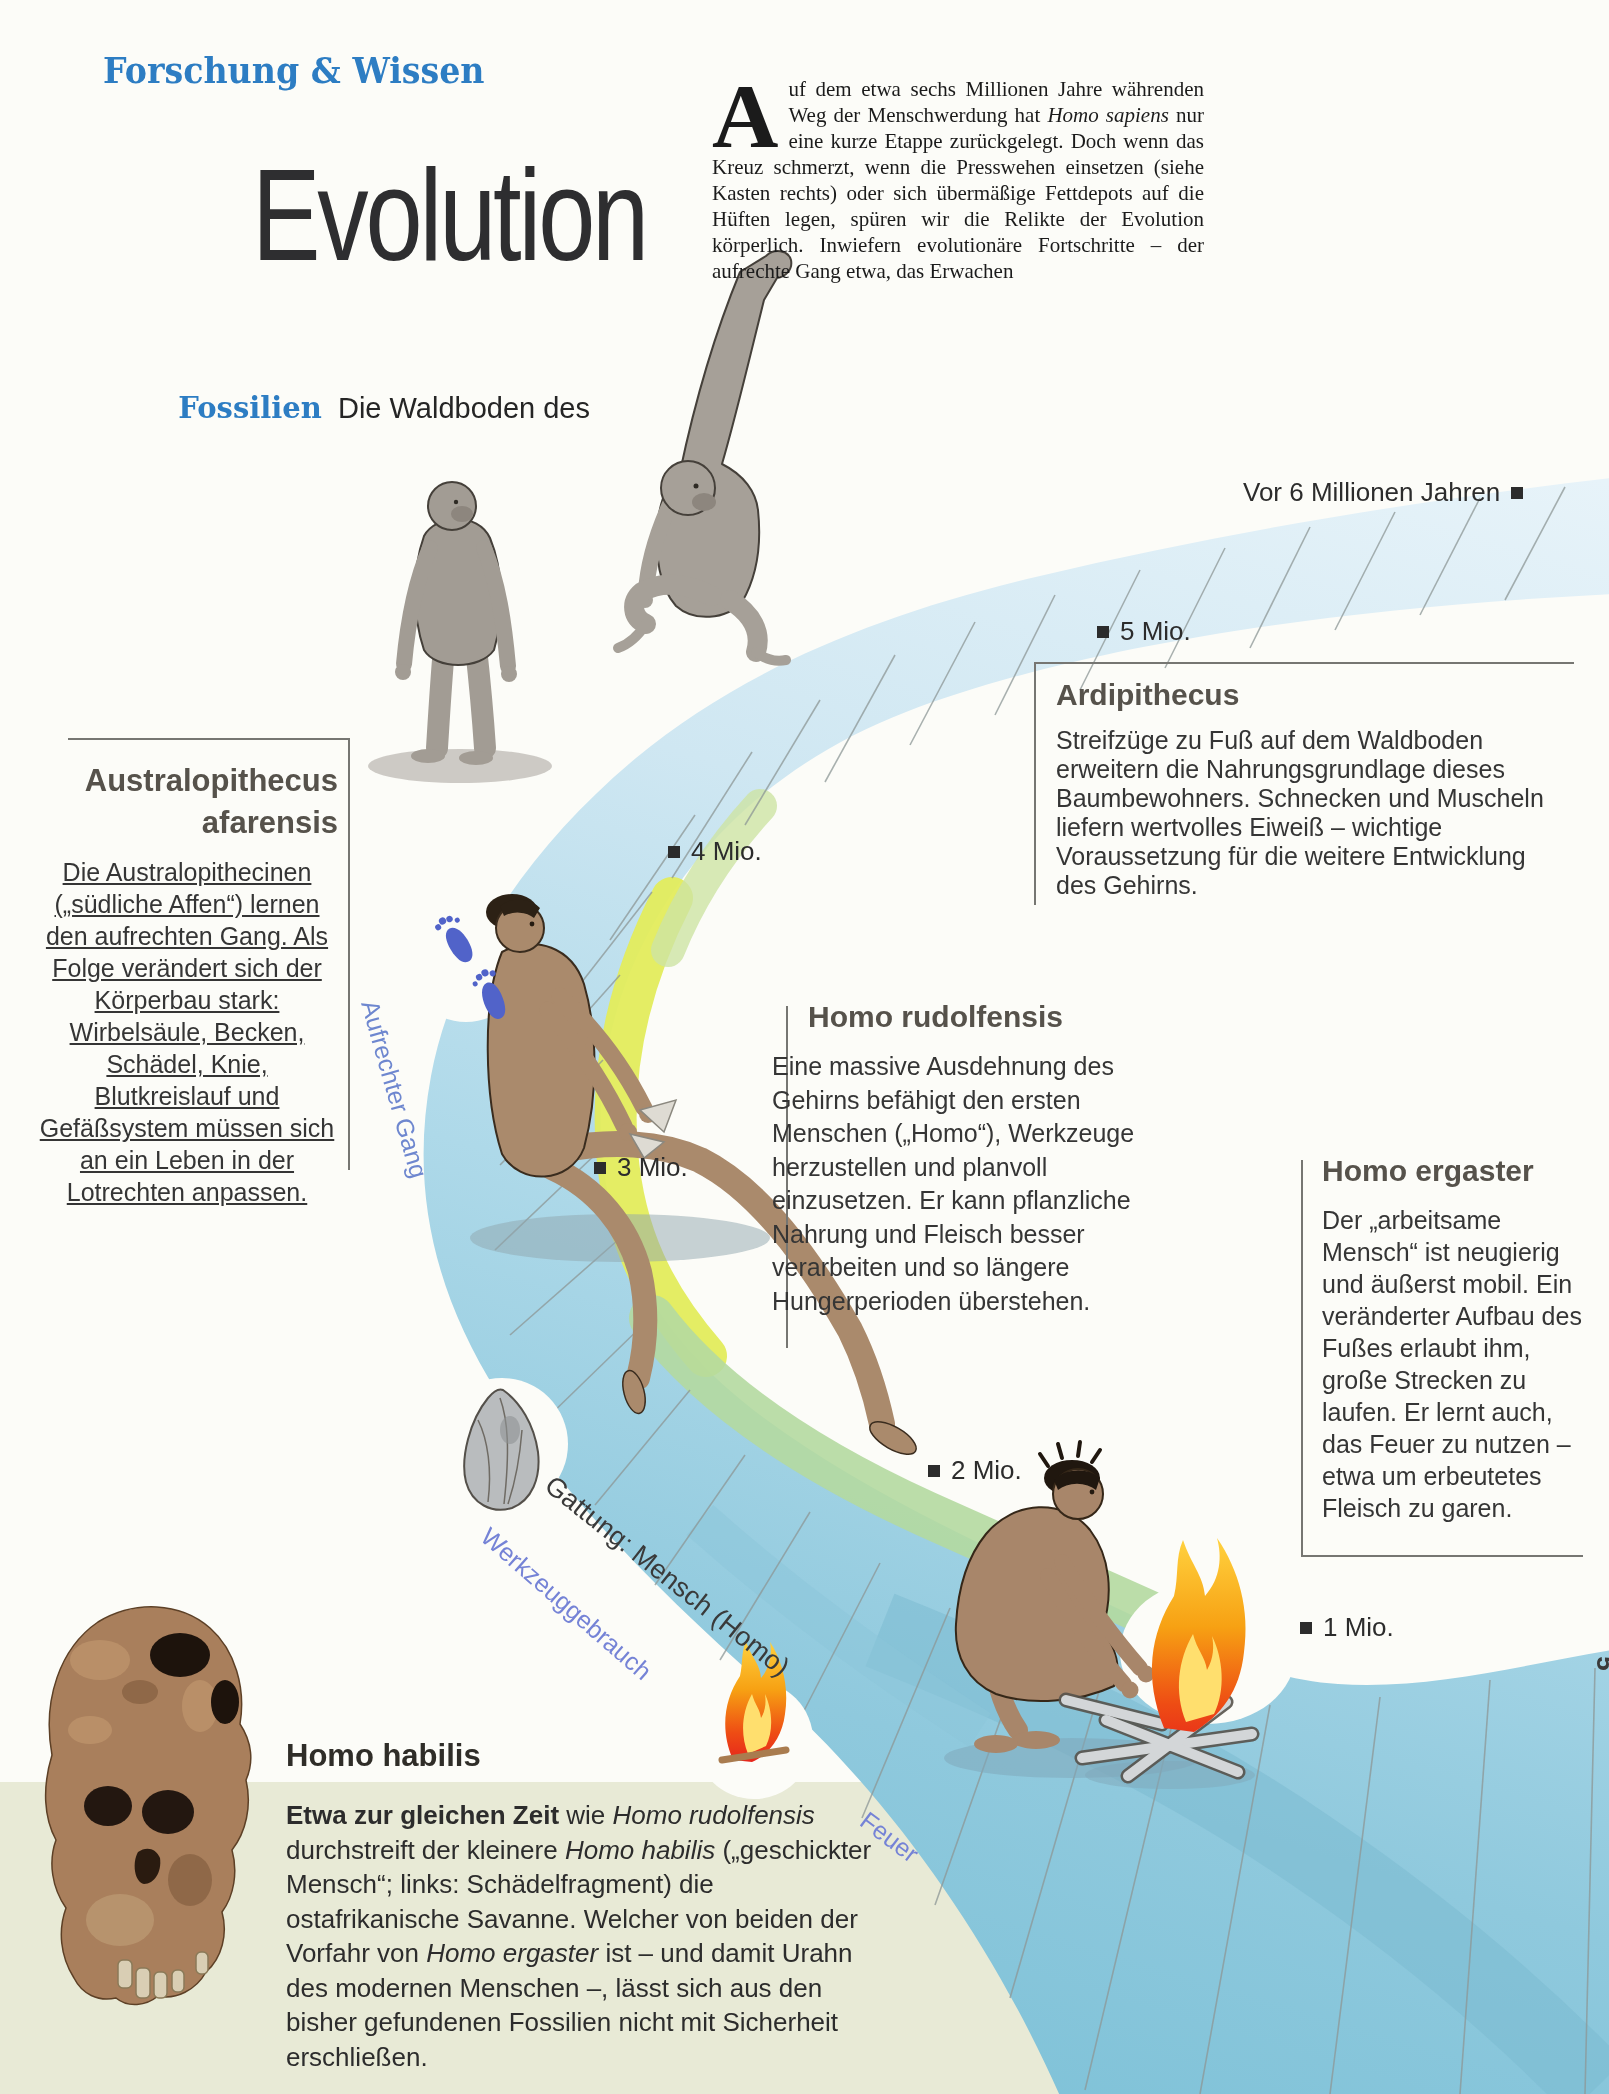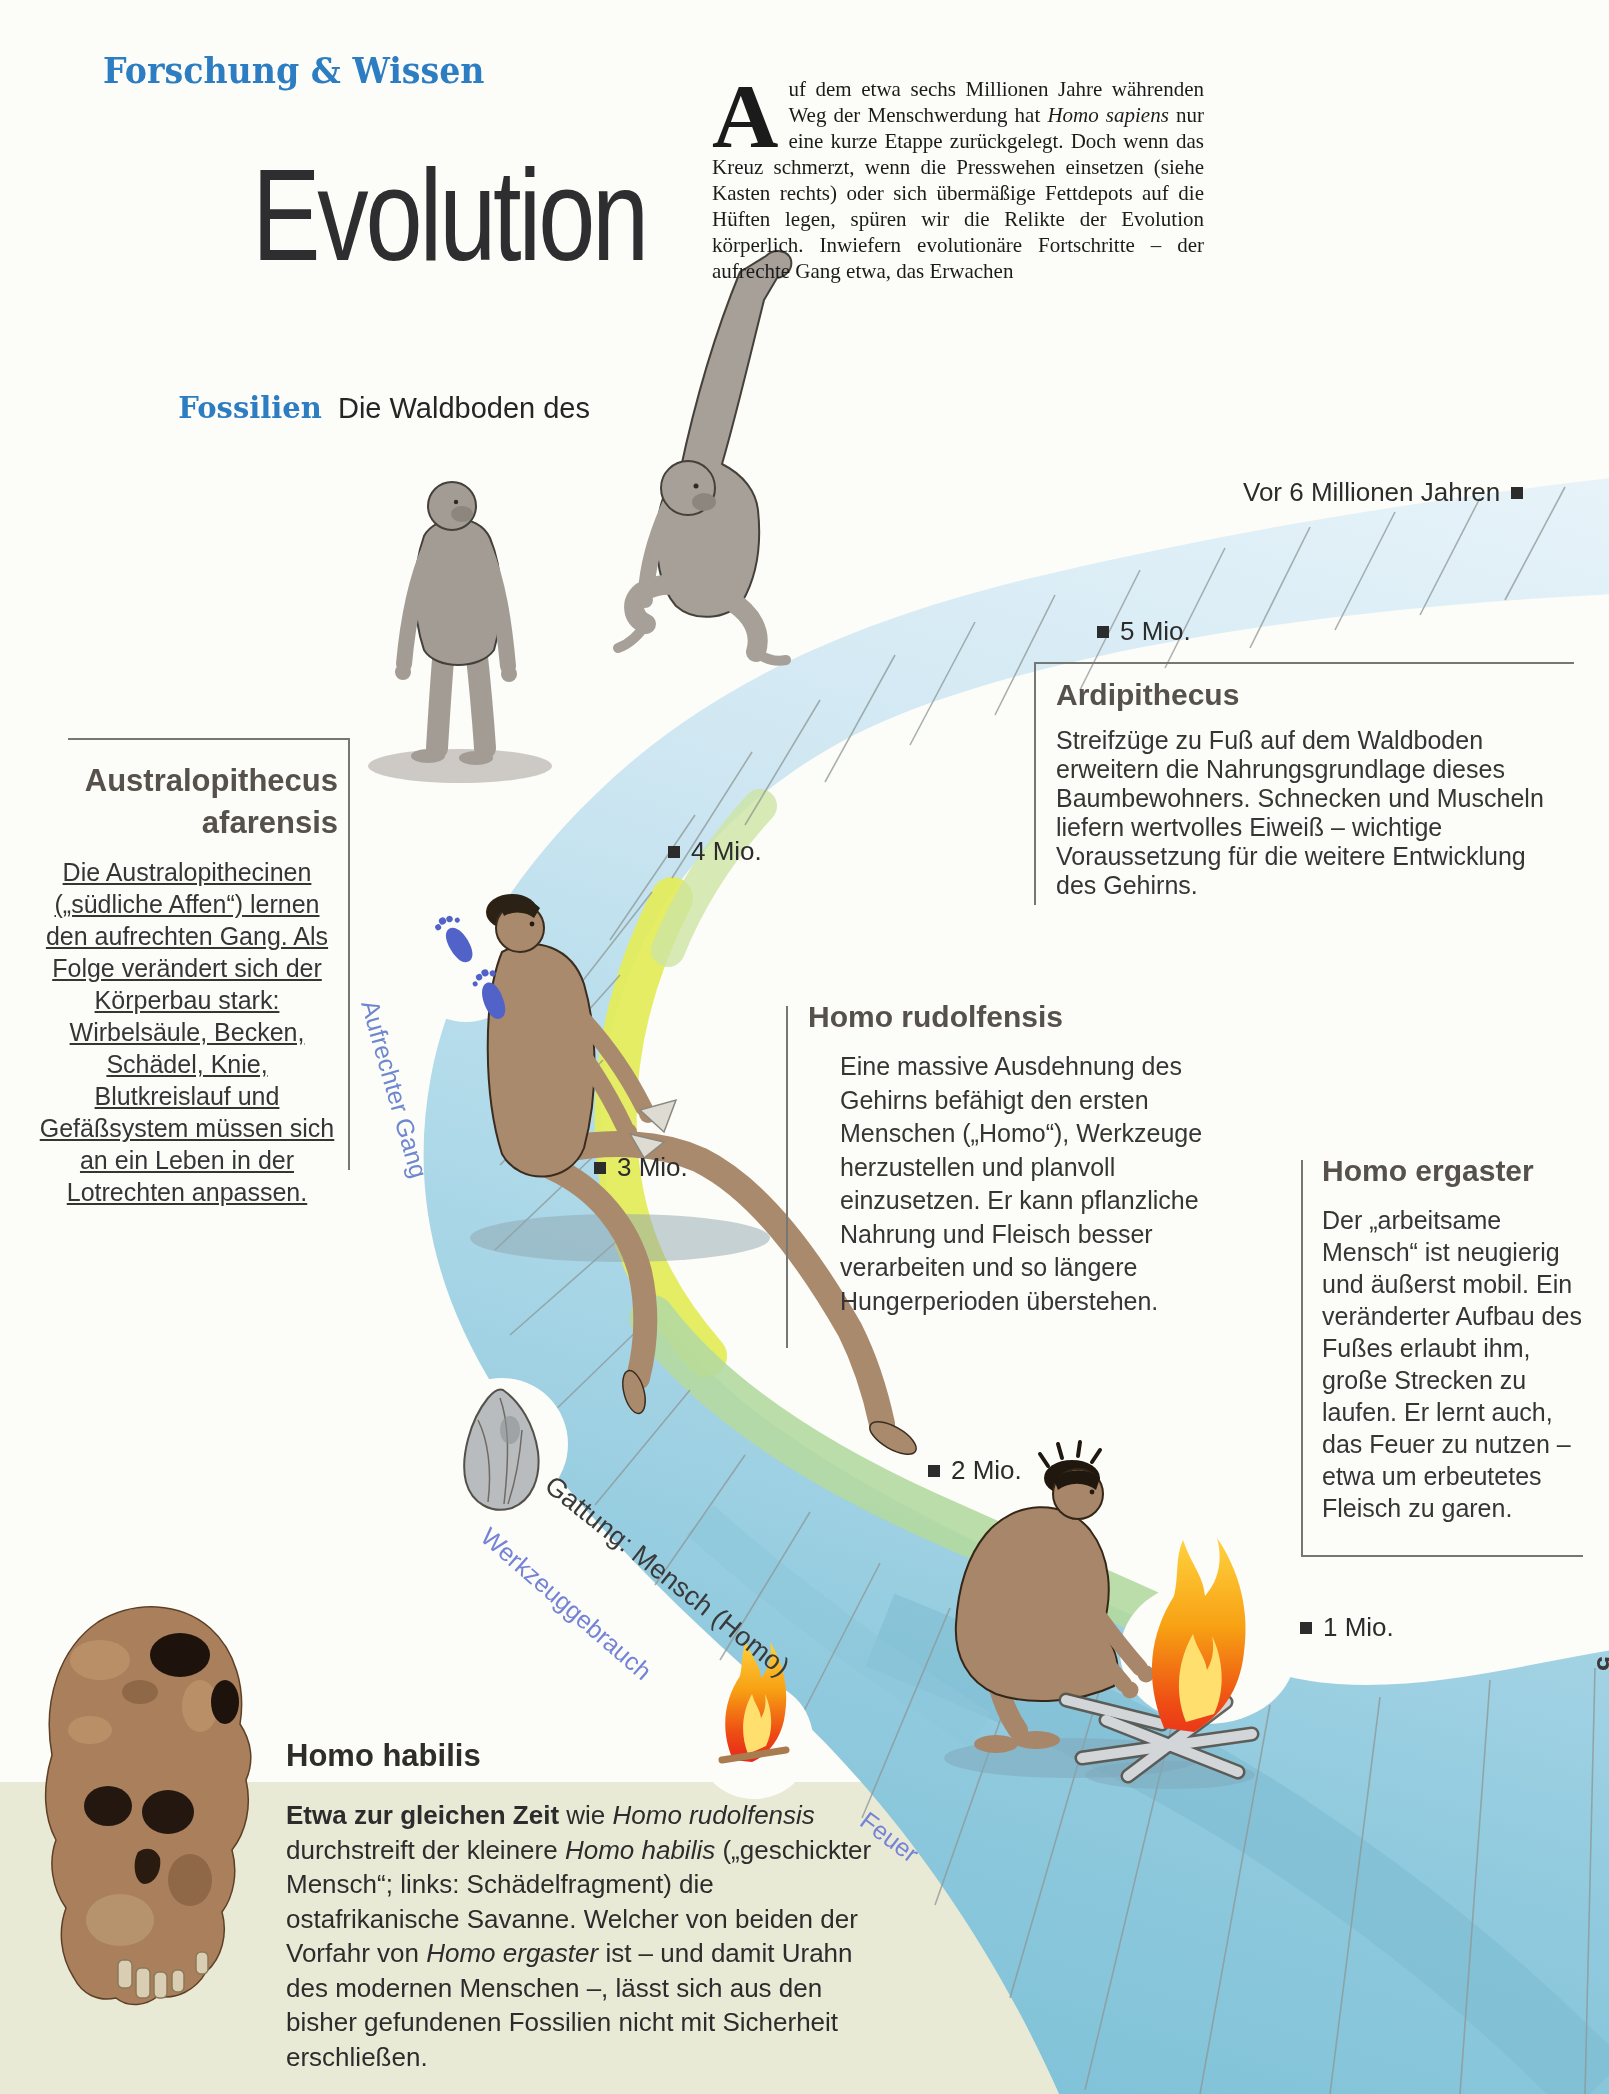--- a/index.html
+++ b/index.html
@@ -334,21 +334,21 @@
   <div class="abs sp-head" style="left:46px;top:748px;width:292px;text-align:right;font-size:31px;line-height:42px;margin-top:12px;">
     <div>Australopithecus</div>
     <div>afarensis</div>
   </div>
   <div class="abs sp-body" style="left:36px;top:856px;width:302px;text-align:center;line-height:32px;text-decoration:underline;">Die Australopithecinen („südliche Affen“) lernen den aufrechten Gang. Als Folge verändert sich der Körperbau stark: Wirbelsäule, Becken, Schädel, Knie, Blutkreislauf und Gefäßsystem müssen sich an ein Leben in der Lotrechten anpassen.</div>
 
   <div class="abs sp-head" style="left:1056px;top:678px;">Ardipithecus</div>
   <div class="abs sp-body" style="left:1056px;top:726px;width:505px;">Streifzüge zu Fuß auf dem Waldboden erweitern die Nahrungsgrundlage dieses Baumbewohners. Schnecken und Muscheln liefern wertvolles Eiweiß – wichtige Voraussetzung für die weitere Entwicklung des Gehirns.</div>
 
   <div class="abs sp-head" style="left:808px;top:1000px;">Homo rudolfensis</div>
-  <div class="abs sp-body" style="left:840px;top:1050px;width:392px;line-height:33.5px;">Eine massive Ausdehnung des Gehirns befähigt den ersten Menschen („Homo“), Werkzeuge herzustellen und planvoll einzusetzen. Er kann pflanzliche Nahrung und Fleisch besser verarbeiten und so längere Hungerperioden überstehen.</div>
+  <div class="abs sp-body" style="left:772px;top:1050px;width:392px;line-height:33.5px;">Eine massive Ausdehnung des Gehirns befähigt den ersten Menschen („Homo“), Werkzeuge herzustellen und planvoll einzusetzen. Er kann pflanzliche Nahrung und Fleisch besser verarbeiten und so längere Hungerperioden überstehen.</div>
 
   <div class="abs sp-head" style="left:1322px;top:1154px;">Homo ergaster</div>
   <div class="abs sp-body" style="left:1322px;top:1204px;width:274px;line-height:32px;">Der „arbeitsame Mensch“ ist neugierig und äußerst mobil. Ein veränderter Aufbau des Fußes erlaubt ihm, große Strecken zu laufen. Er lernt auch, das Feuer zu nutzen – etwa um erbeutetes Fleisch zu garen.</div>
 
   <div class="abs sp-head" style="left:286px;top:1738px;font-size:31px;color:#2f2d28;">Homo habilis</div>
   <div class="abs sp-body" style="left:286px;top:1798px;width:608px;font-size:26px;line-height:34.5px;color:#2c2c2c;">
     <b>Etwa zur gleichen Zeit</b><span> wie </span><i>Homo rudolfensis</i><span> durchstreift der kleinere </span><i>Homo habilis</i><span> („geschickter Mensch“; links: Schädelfragment) die ostafrikanische Savanne. Welcher von beiden der Vorfahr von </span><i>Homo ergaster</i><span> ist – und damit Urahn des modernen Menschen –, lässt sich aus den bisher gefundenen Fossilien nicht mit Sicherheit erschließen.</span>
   </div>
 
   <div class="abs pgnum" style="left:1598px;top:1648px;transform:rotate(90deg);">5</div>

